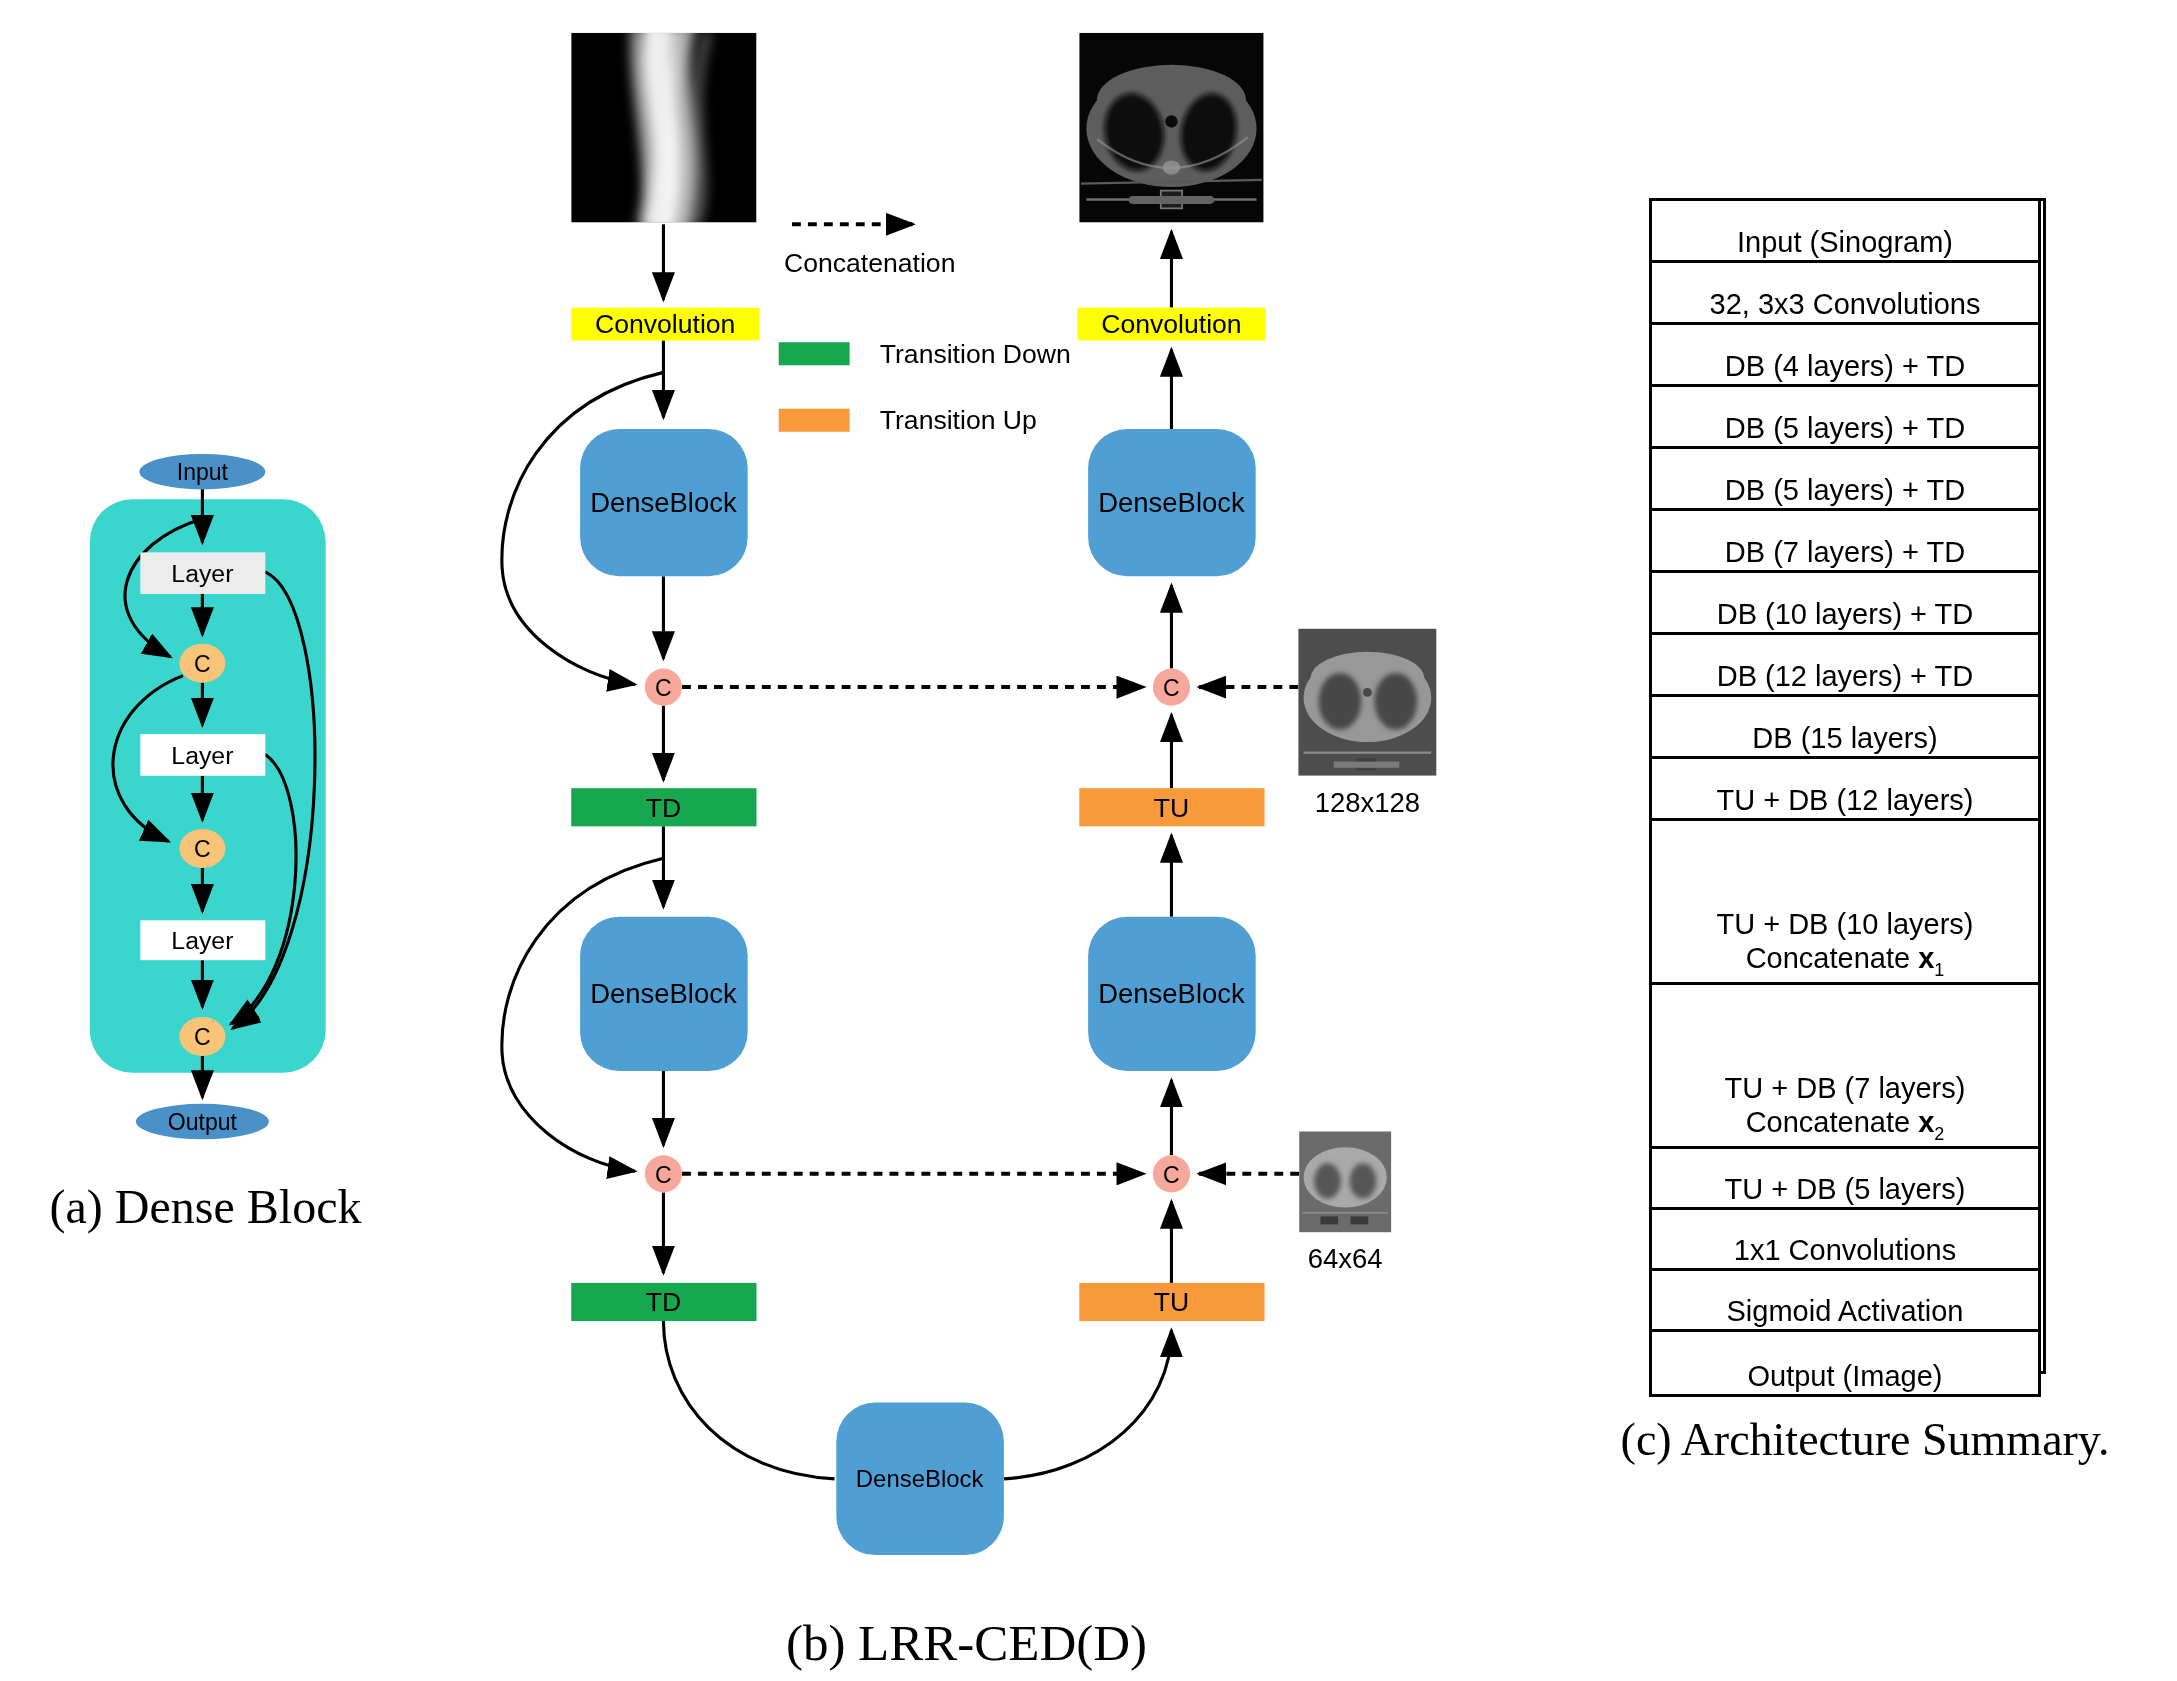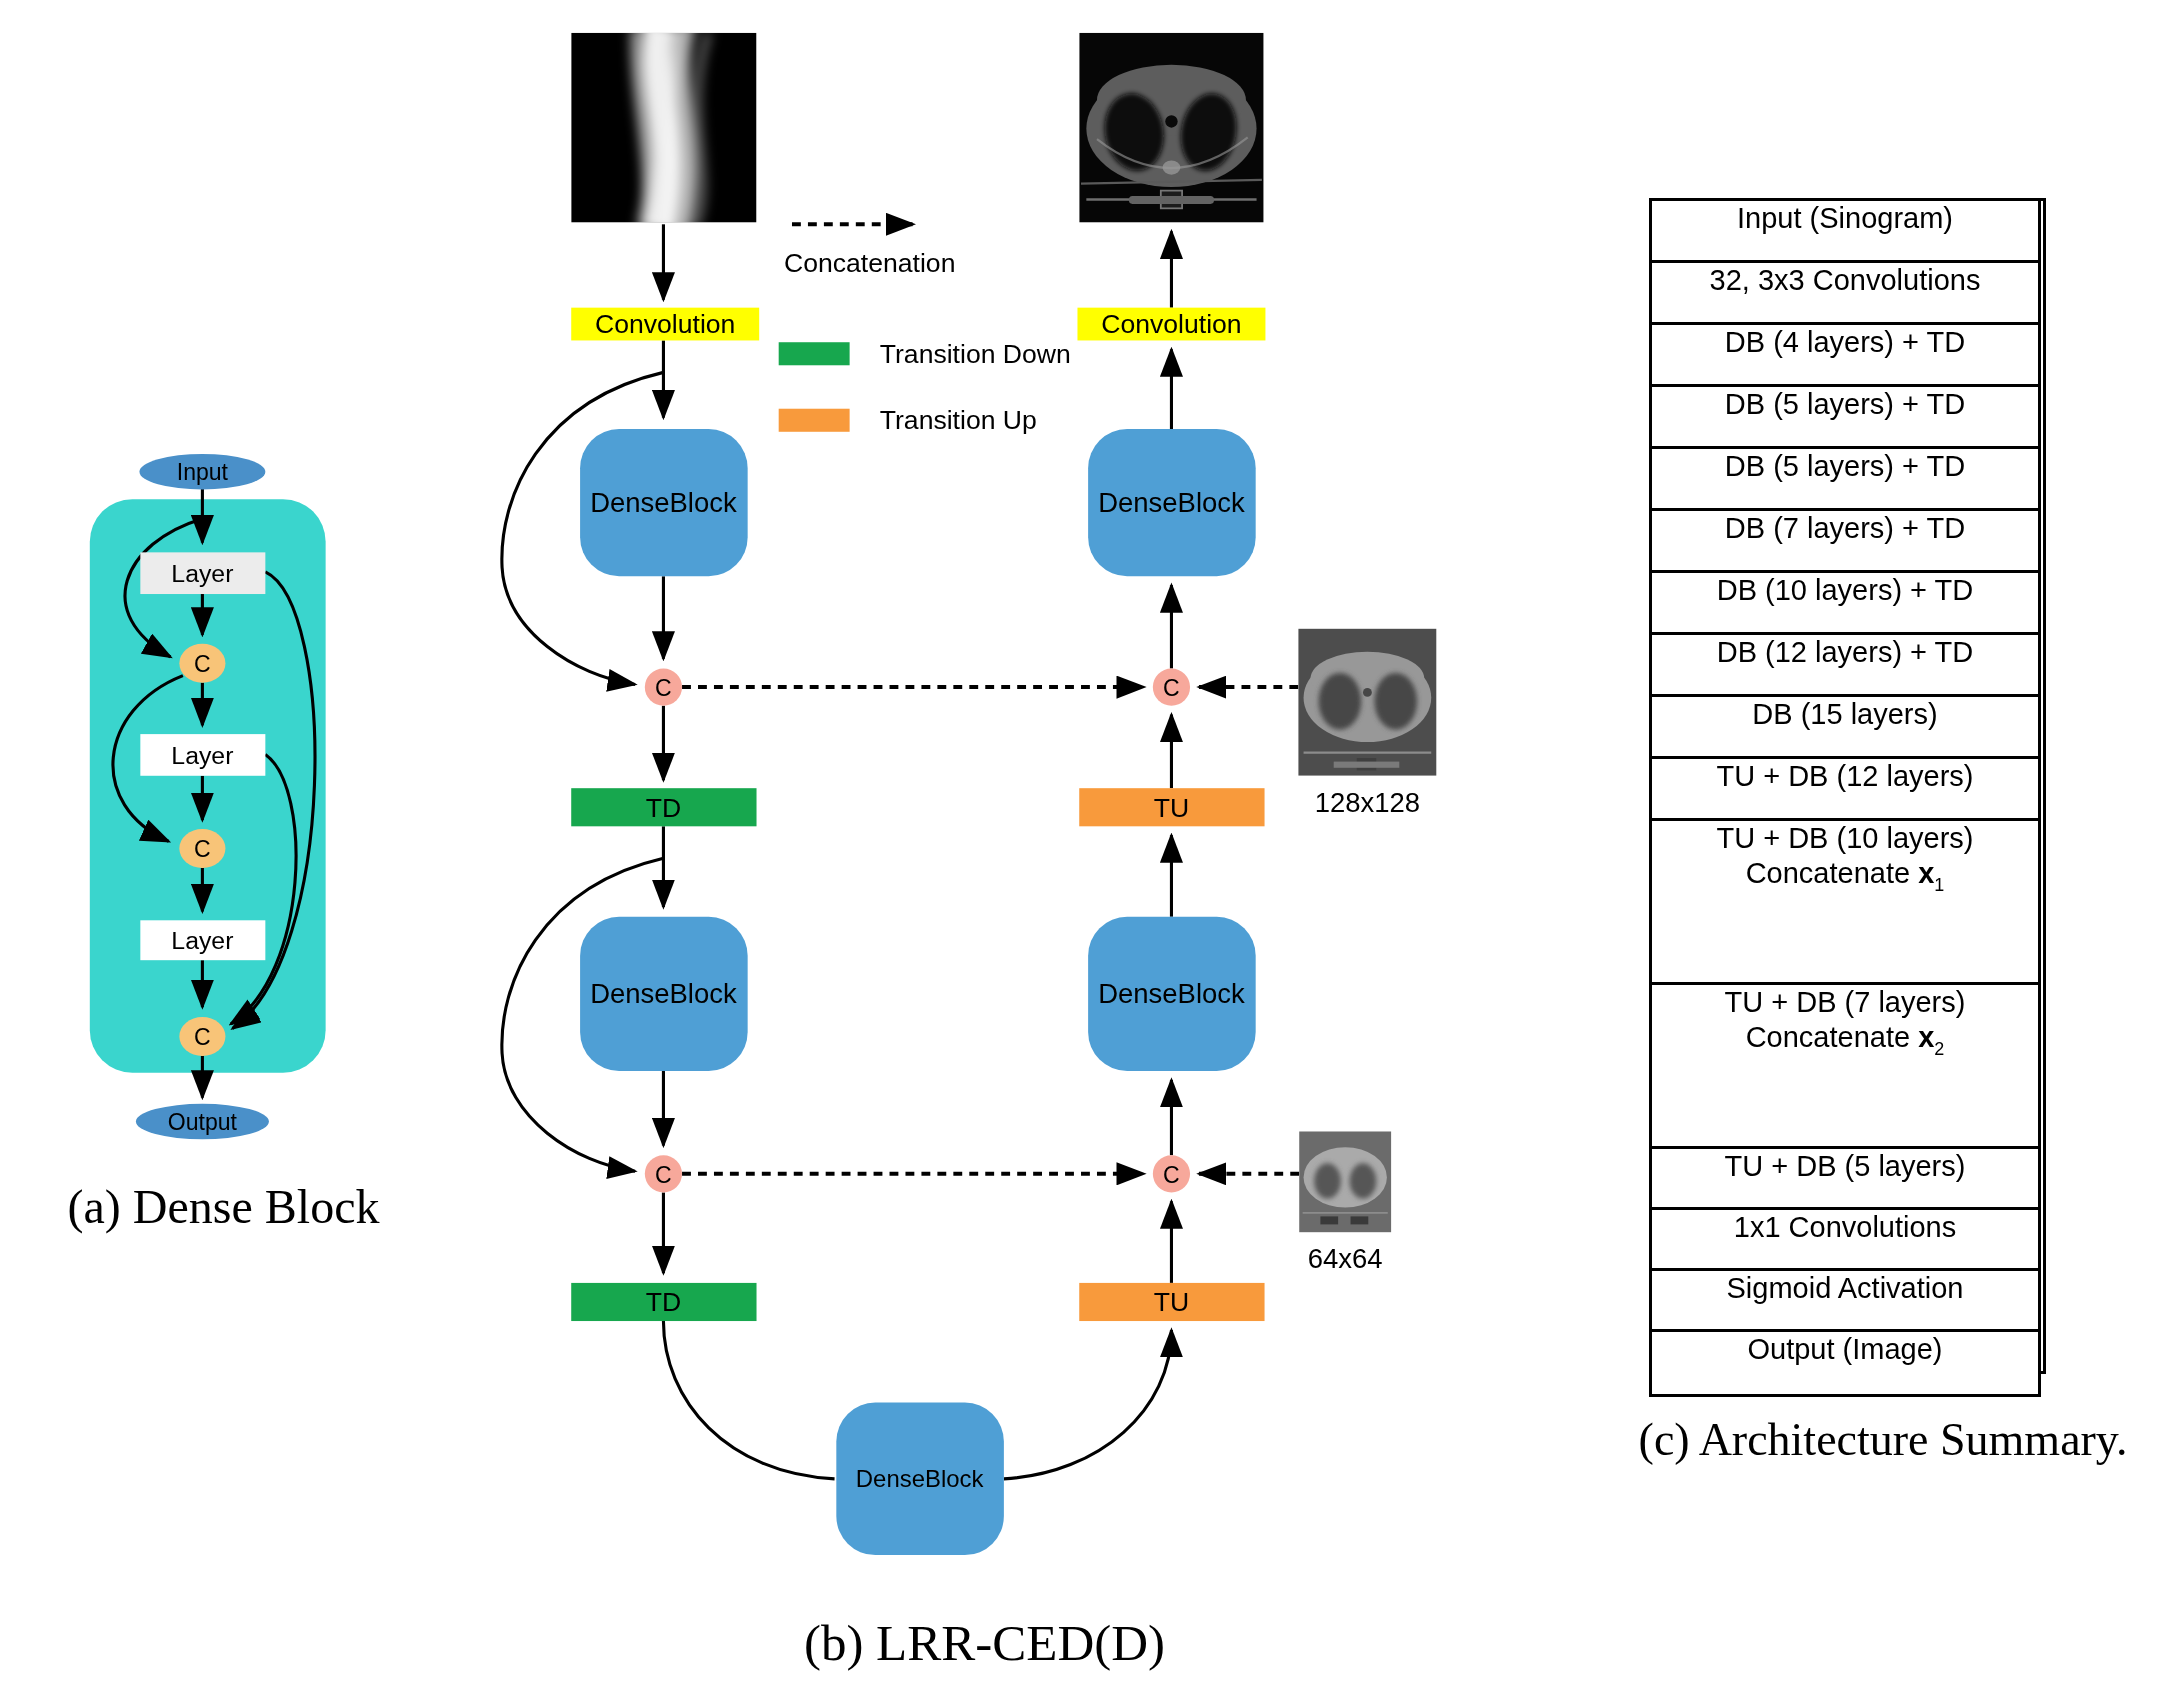--- a/index.html
+++ b/index.html
@@ -7,31 +7,31 @@
           font-family:"Liberation Sans", sans-serif; overflow:hidden; }
   .page svg.diagram { position:absolute; left:0; top:0; }
   svg text { font-family:"Liberation Sans", sans-serif; fill:#000; }
 
   
   .arch-outer { position:absolute; left:1649px; top:198px; width:397px; height:1176px;
                 border:3.5px solid #000; box-sizing:border-box; }
   .arch-rows  { position:absolute; left:1649px; top:198px; width:392px; box-sizing:border-box;
                 border:3.5px solid #000; background:#fff; }
   .arch-row   { box-sizing:border-box; border-bottom:3.5px solid #000; height:62px;
-                display:flex; flex-direction:column; align-items:center; justify-content:flex-start;
+                display:flex; flex-direction:column; align-items:center; justify-content:flex-end;
                 font-size:29px; color:#000; background:#fff; line-height:1.2; text-align:center; }
   .arch-row.tall { height:164px; }
   .arch-row.short { height:61px; }
   .arch-row:last-child { border-bottom:none; }
   .arch-row sub { font-size:0.62em; vertical-align:-0.45em; }
   .arch-row b { font-weight:bold; }
 
   
   .caption { position:absolute; color:#000; text-align:center;
-             font-family:"Liberation Serif","DejaVu Serif",serif;padding-left:18px; }
+             font-family:"Liberation Serif","DejaVu Serif",serif; }
   .caption-a { left:0px;    top:1179px; width:411px; font-size:48px; }
   .caption-b { left:550px;  top:1614px; width:833px; font-size:51px; }
   .caption-c { left:1552px; top:1413px; width:626px; font-size:46px; }
 </style>
 </head>
 <body>
 
 <div class="page">
 
   <svg class="diagram" width="2178" height="1681" viewBox="0 0 2456 1896">

